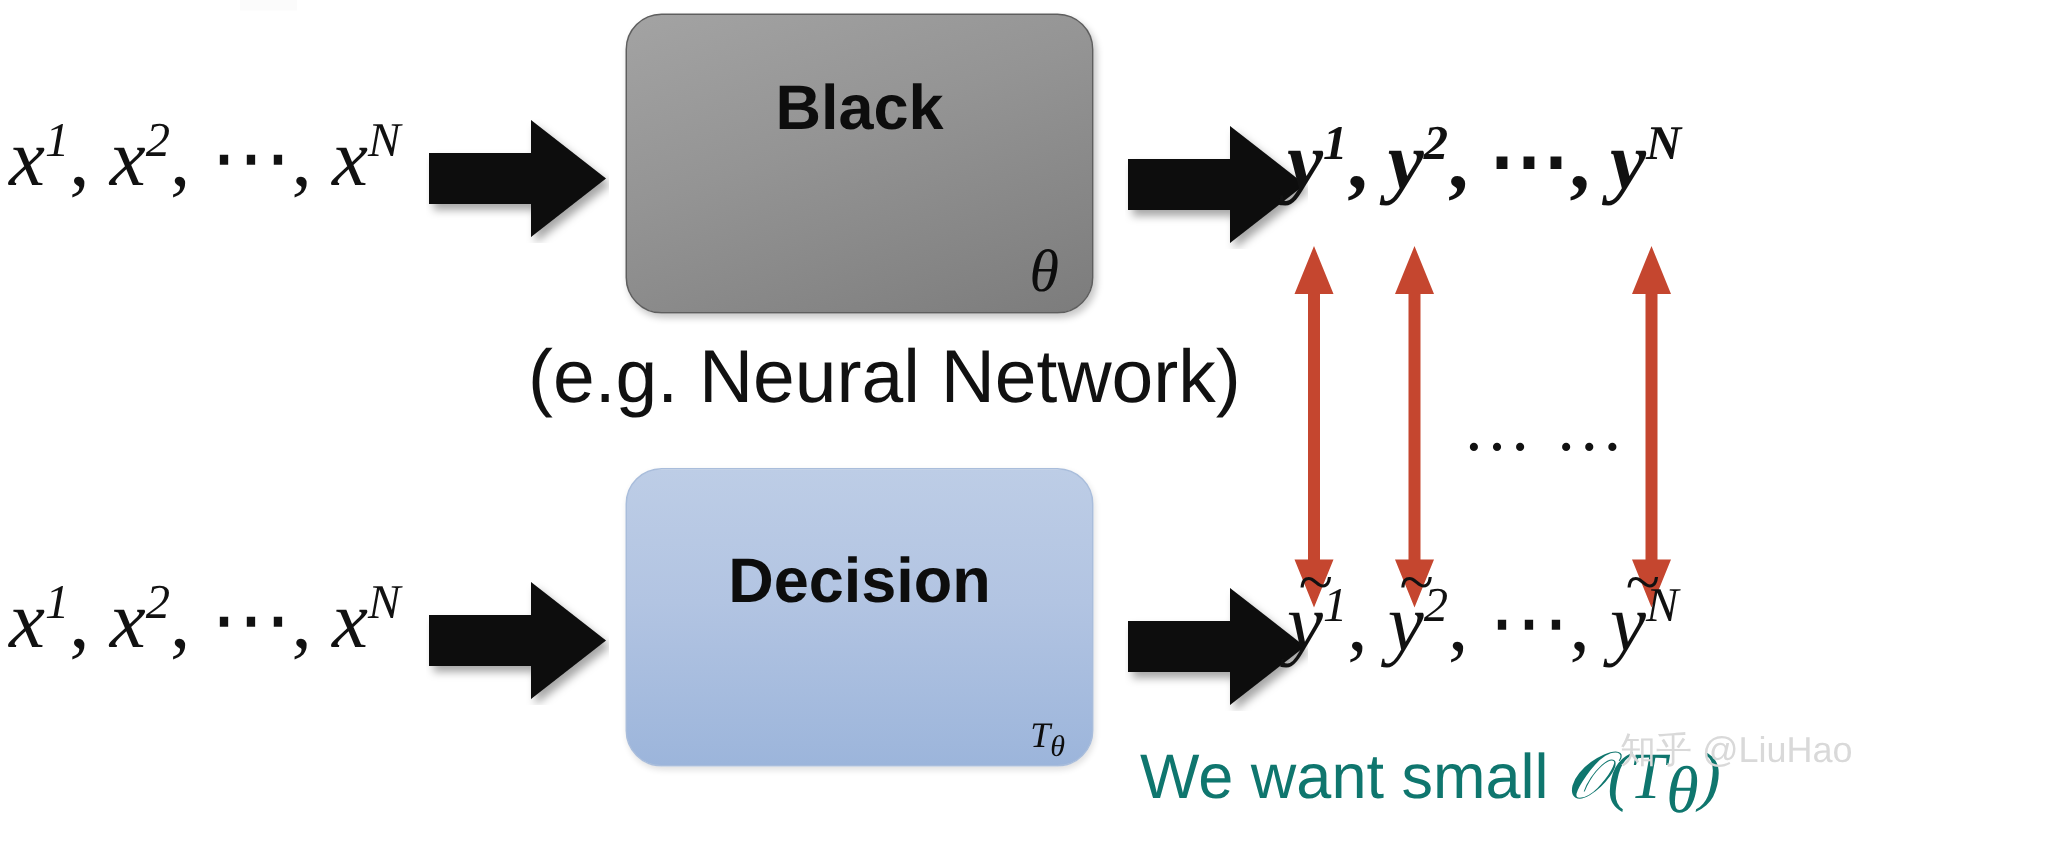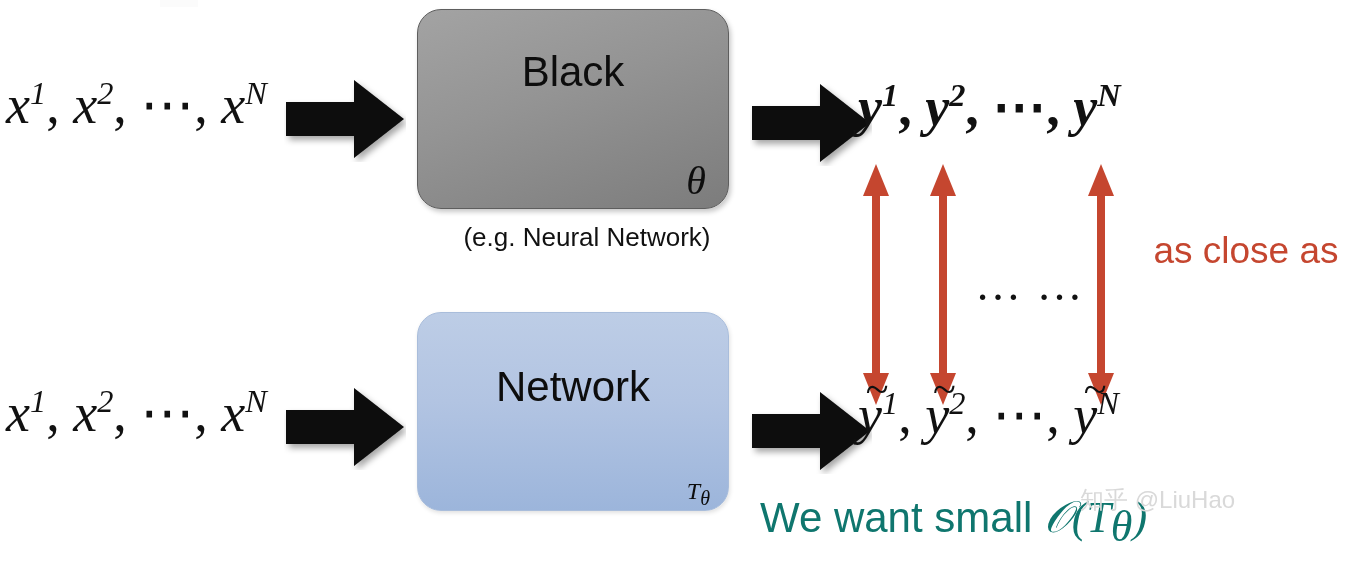--- a/index.html
+++ b/index.html
@@ -83,20 +83,21 @@
   }
   .box-title {
     position: absolute;
     left: 0;
     width: 100%;
     text-align: center;
     font-family: "Liberation Sans", sans-serif;
     font-size: 42px;
     color: #0d0d0d;
     line-height: 1.05;
+    font-weight: bold;
   }
   #black-box .box-title      { top: 40px; }
   #decision-tree-box .box-title { top: 52px; }
   .box-param {
     position: absolute;
     right: 22px;
     bottom: 4px;
     font-family: "Liberation Serif", serif;
     font-style: italic;
     font-size: 40px;
@@ -109,21 +110,21 @@
   }
 
   
   #nn-caption {
     position: absolute;
     left: 352px;
     top: 222px;
     width: 470px;
     text-align: center;
     font-family: "Liberation Sans", sans-serif;
-    font-size: 26px;
+    font-size: 50px;
     color: #111111;
     white-space: nowrap;
   }
 
   
   .blk-arrow {
     position: absolute;
     width: 122px;
     height: 86px;
   }
@@ -254,37 +255,36 @@
   <svg class="red-arrow" id="red-arrow-2" viewBox="0 0 30 245" preserveAspectRatio="none">
     <path d="M15,2 L28,34 L19,34 L19,211 L28,211 L15,243 L2,211 L11,211 L11,34 L2,34 Z" fill="#c5462f"></path>
   </svg>
   <svg class="red-arrow" id="red-arrow-3" viewBox="0 0 30 245" preserveAspectRatio="none">
     <path d="M15,2 L28,34 L19,34 L19,211 L28,211 L15,243 L2,211 L11,211 L11,34 L2,34 Z" fill="#c5462f"></path>
   </svg>
 
   <div id="arrow-ellipsis">… …</div>
 
   <div id="as-close-text">
-    <div>as close as</div>
   </div>
 
   <div class="io-label math" id="input-bottom">
     <span>x<sup>1</sup></span><span class="upr">,</span>
     <span>x<sup>2</sup></span><span class="upr">,</span>
     <span class="upr">⋯</span><span class="upr">,</span>
     <span>x<sup>N</sup></span>
   </div>
 
   <svg class="blk-arrow" id="arrow-in-bot" viewBox="0 0 122 86">
     <path d="M2,26 L70,26 L70,4 L120,43 L70,82 L70,60 L2,60 Z" fill="#0a0a0a" filter="url(#shdw1)"></path>
   </svg>
 
   <div class="box" id="decision-tree-box">
     <div class="box-title">
-      <div>Network</div>
+      <div>Decision</div>
     </div>
     <div class="box-param">
       <span>T</span><sub>θ</sub>
     </div>
   </div>
 
   <svg class="blk-arrow" id="arrow-out-bot" viewBox="0 0 122 86">
     <path d="M2,26 L70,26 L70,4 L120,43 L70,82 L70,60 L2,60 Z" fill="#0a0a0a" filter="url(#shdw1)"></path>
   </svg>
 

